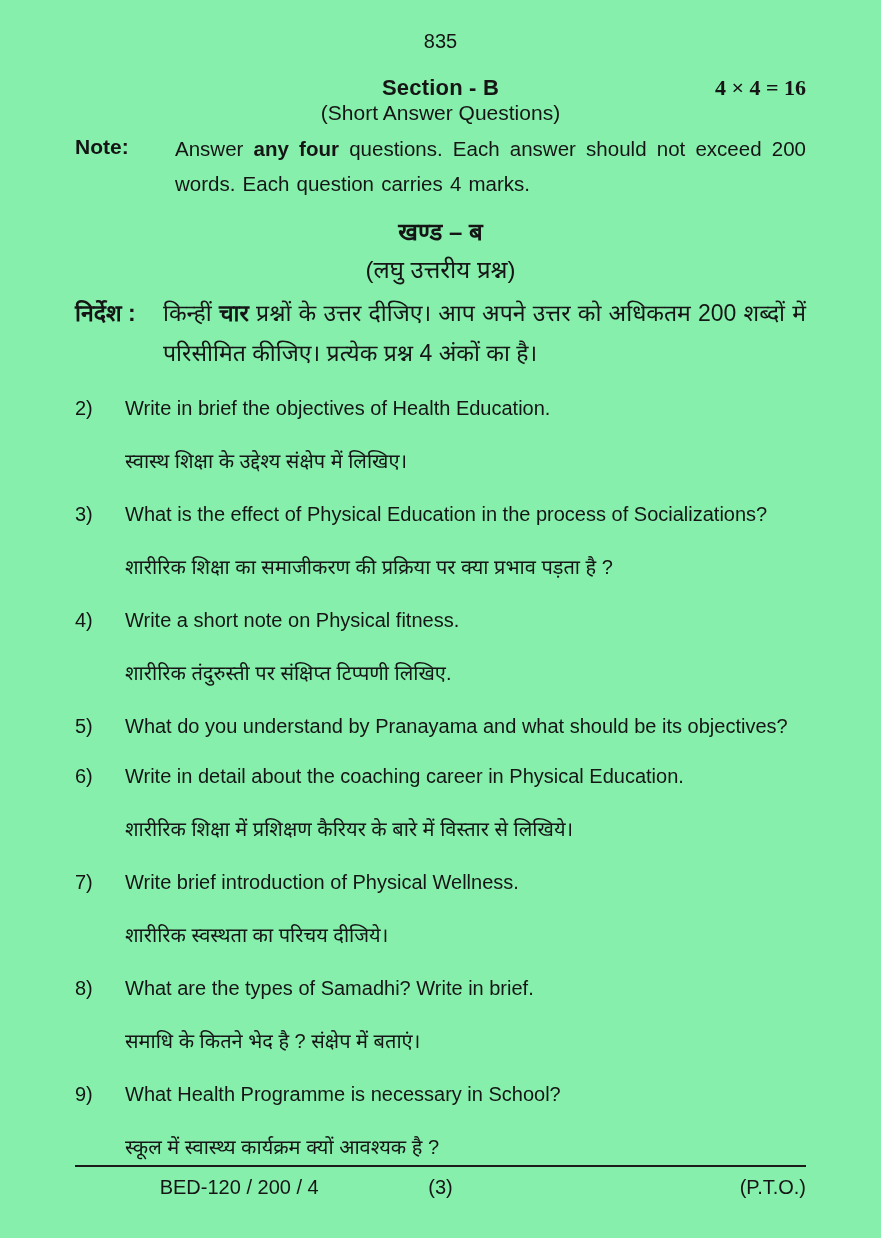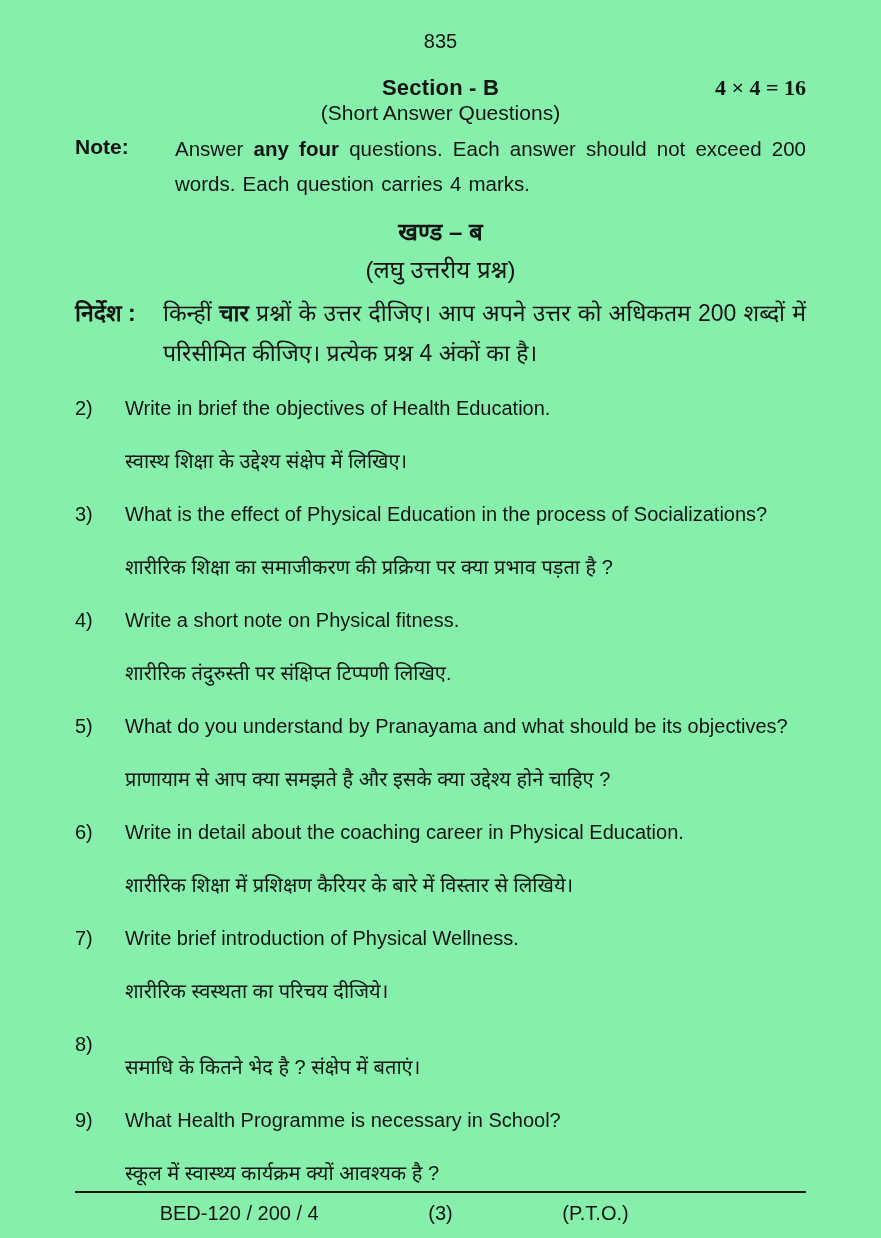--- a/index.html
+++ b/index.html
@@ -114,21 +114,21 @@
   .footer {
     margin-top: auto;
     border-top: 2px solid #1a1a1a;
     padding-top: 9px;
     display: flex;
     align-items: baseline;
     font-size: 20px;
   }
   .footer-left  { flex: 1; text-align: right; }
   .footer-center{ flex: 1; text-align: center; }
-  .footer-right { flex: 1; }
+  .footer-right { flex: 1; text-align: right; }
 </style>
 </head>
 <body>
 
 <div class="page">
 
   <div class="page-number">835</div>
 
   <div class="section-row">
     <div class="section-title">Section - B</div>
@@ -171,21 +171,20 @@
     <div class="q-body">
       <div class="q-en">Write a short note on Physical fitness.</div>
       <div class="q-hi">शारीरिक तंदुरुस्ती पर संक्षिप्त टिप्पणी लिखिए.</div>
     </div>
   </div>
 
   <div class="question">
     <div class="q-num">5)</div>
     <div class="q-body">
       <div class="q-en">What do you understand by Pranayama and what should be its objectives?</div>
-      <div class="q-hi">प्राणायाम से आप क्या समझते है और इसके क्या उद्देश्य होने चाहिए ?</div>
     </div>
   </div>
 
   <div class="question">
     <div class="q-num">6)</div>
     <div class="q-body">
       <div class="q-en">Write in detail about the coaching career in Physical Education.</div>
       <div class="q-hi">शारीरिक शिक्षा में प्रशिक्षण कैरियर के बारे में विस्तार से लिखिये।</div>
     </div>
   </div>
@@ -194,20 +193,21 @@
     <div class="q-num">7)</div>
     <div class="q-body">
       <div class="q-en">Write brief introduction of Physical Wellness.</div>
       <div class="q-hi">शारीरिक स्वस्थता का परिचय दीजिये।</div>
     </div>
   </div>
 
   <div class="question">
     <div class="q-num">8)</div>
     <div class="q-body">
+      <div class="q-en">What are the types of Samadhi? Write in brief.</div>
       <div class="q-hi">समाधि के कितने भेद है ? संक्षेप में बताएं।</div>
     </div>
   </div>
 
   <div class="question">
     <div class="q-num">9)</div>
     <div class="q-body">
       <div class="q-en">What Health Programme is necessary in School?</div>
       <div class="q-hi">स्कूल में स्वास्थ्य कार्यक्रम क्यों आवश्यक है ?</div>
     </div>

